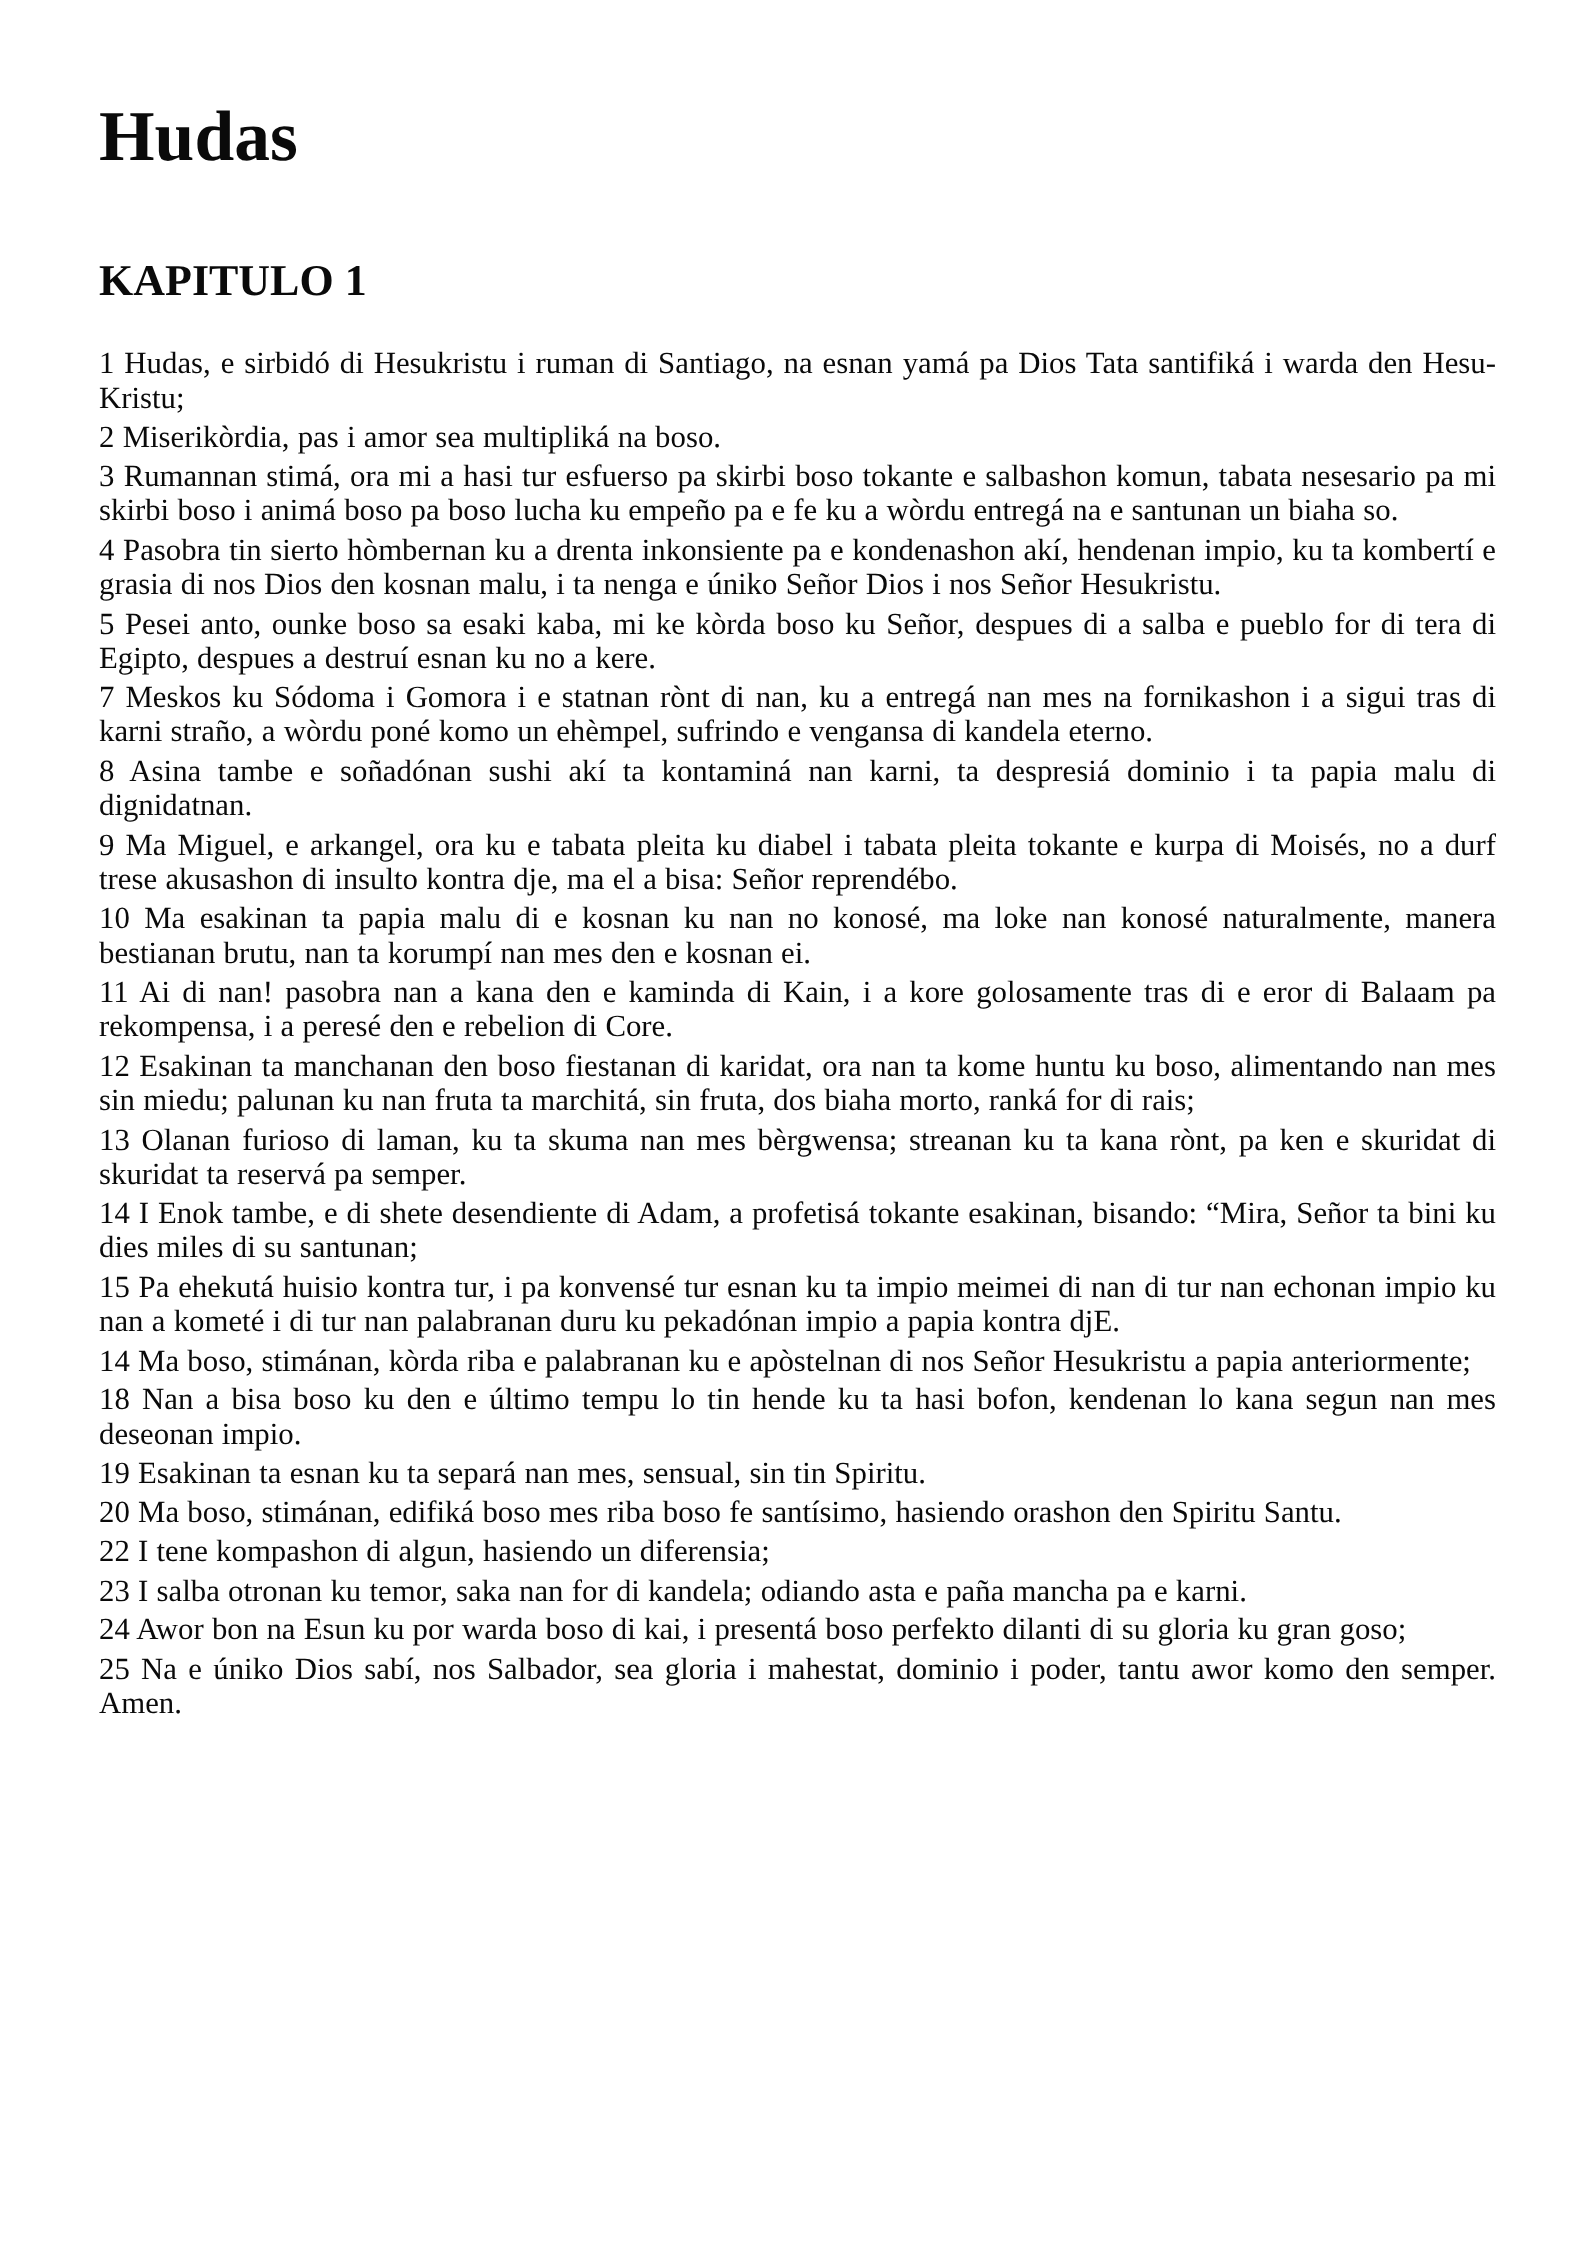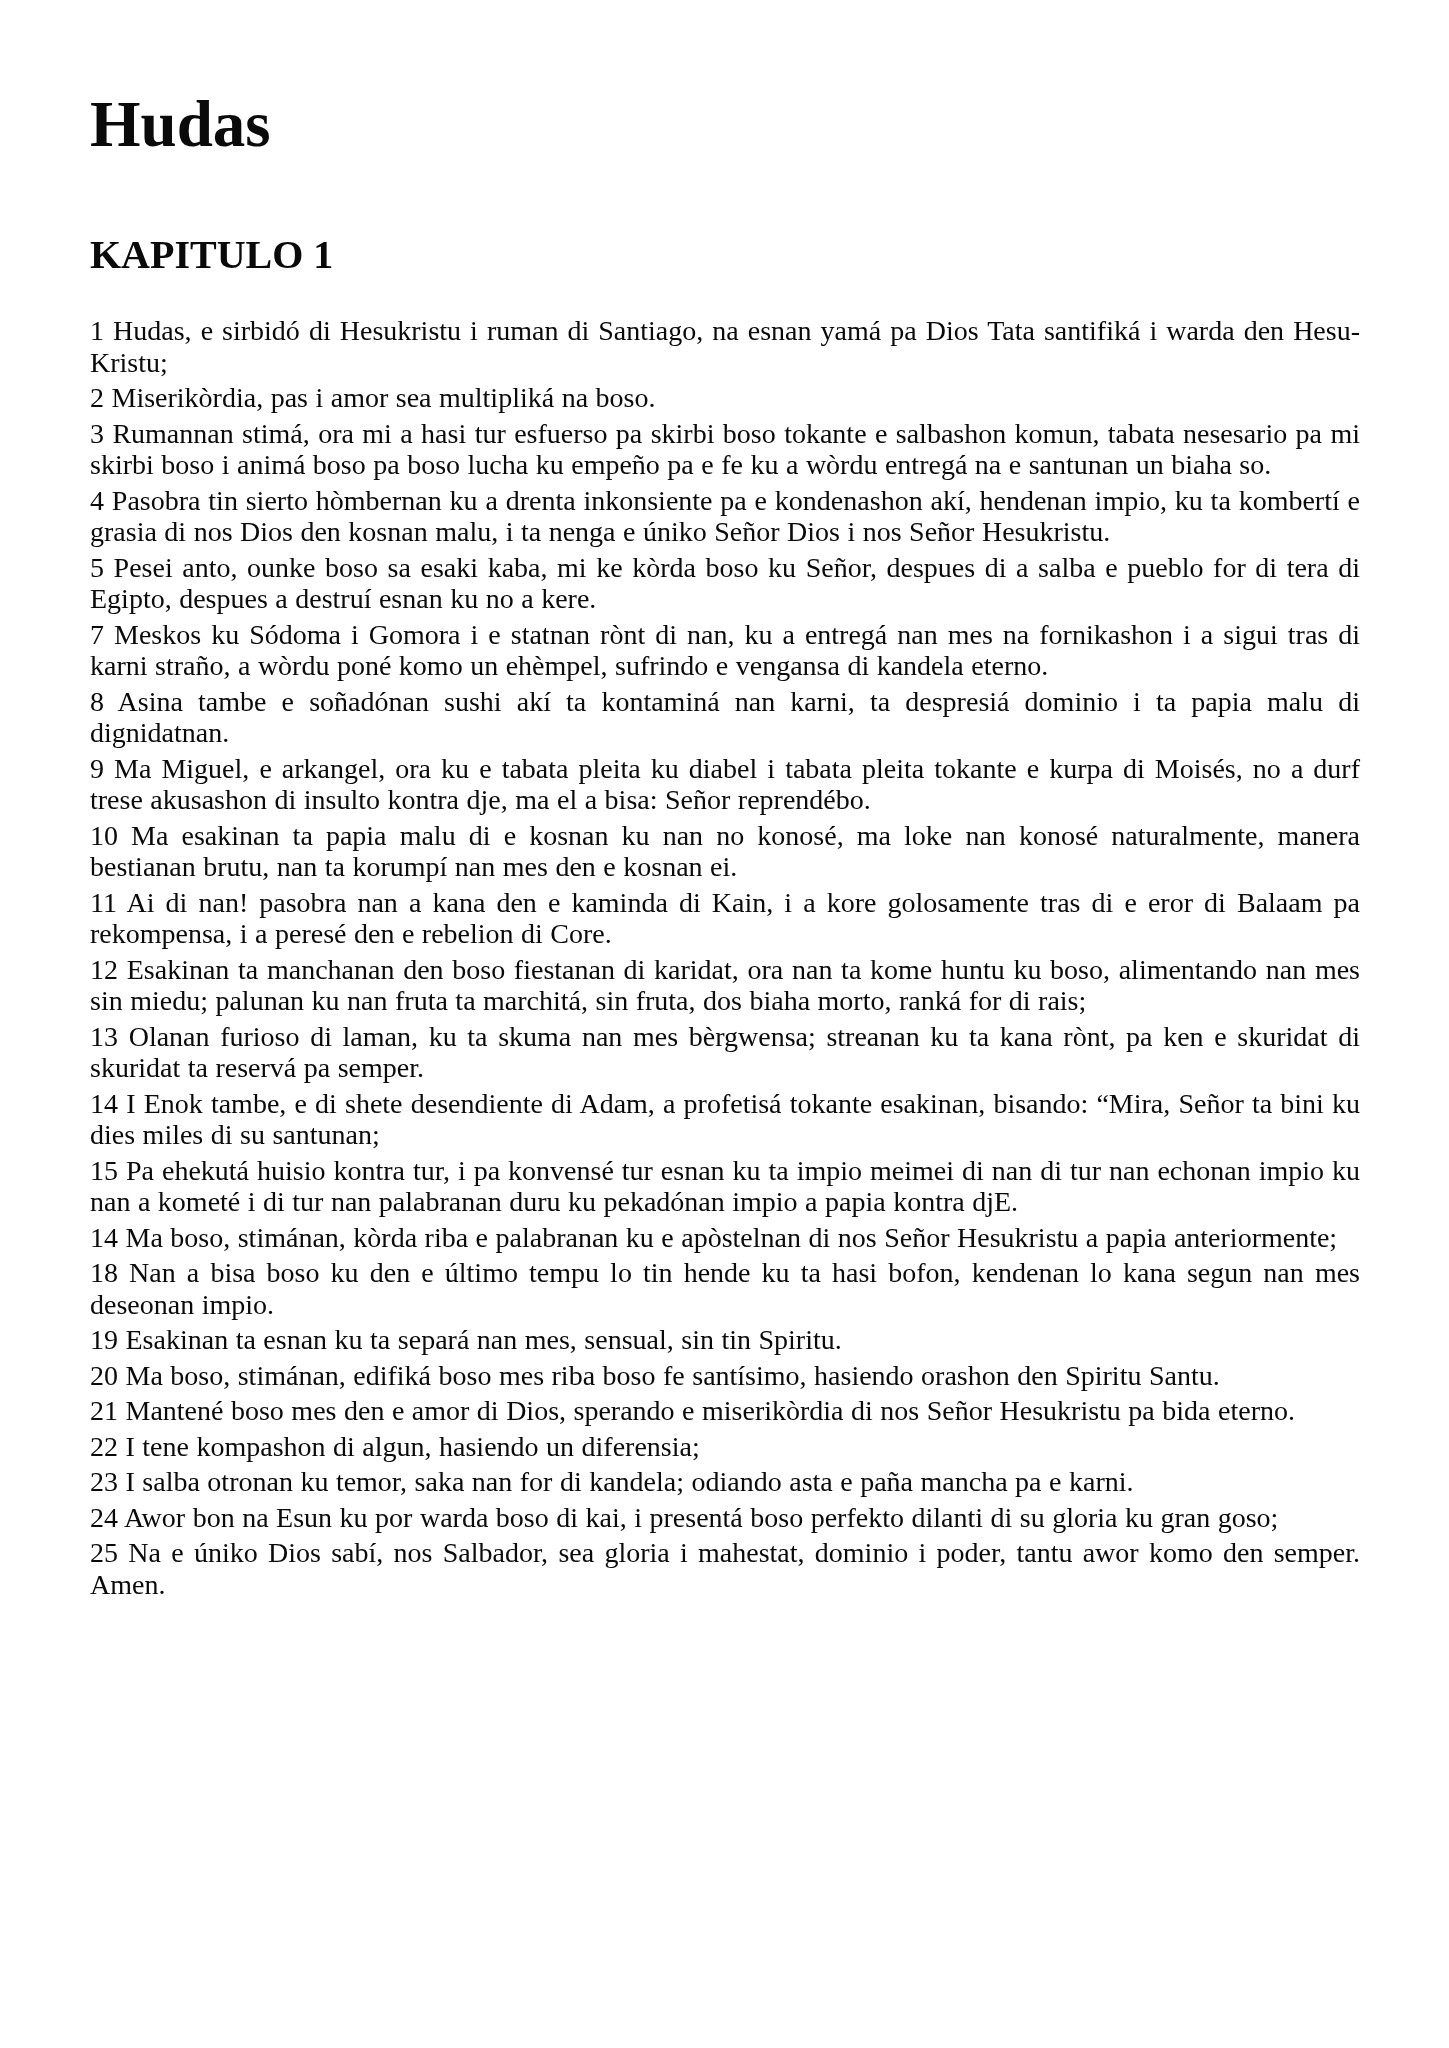--- a/index.html
+++ b/index.html
@@ -65,19 +65,18 @@
       <p class="verse"><span>10</span> <span>Ma esakinan ta papia malu di e kosnan ku nan no konosé, ma loke nan konosé naturalmente, manera bestianan brutu, nan ta korumpí nan mes den e kosnan ei.</span></p>
       <p class="verse"><span>11</span> <span>Ai di nan! pasobra nan a kana den e kaminda di Kain, i a kore golosamente tras di e eror di Balaam pa rekompensa, i a peresé den e rebelion di Core.</span></p>
       <p class="verse"><span>12</span> <span>Esakinan ta manchanan den boso fiestanan di karidat, ora nan ta kome huntu ku boso, alimentando nan mes sin miedu; palunan ku nan fruta ta marchitá, sin fruta, dos biaha morto, ranká for di rais;</span></p>
       <p class="verse"><span>13</span> <span>Olanan furioso di laman, ku ta skuma nan mes bèrgwensa; streanan ku ta kana rònt, pa ken e skuridat di skuridat ta reservá pa semper.</span></p>
       <p class="verse"><span>14</span> <span>I Enok tambe, e di shete desendiente di Adam, a profetisá tokante esakinan, bisando: “Mira, Señor ta bini ku dies miles di su santunan;</span></p>
       <p class="verse"><span>15</span> <span>Pa ehekutá huisio kontra tur, i pa konvensé tur esnan ku ta impio meimei di nan di tur nan echonan impio ku nan a kometé i di tur nan palabranan duru ku pekadónan impio a papia kontra djE.</span></p>
       <p class="verse"><span>14</span> <span>Ma boso, stimánan, kòrda riba e palabranan ku e apòstelnan di nos Señor Hesukristu a papia anteriormente;</span></p>
       <p class="verse"><span>18</span> <span>Nan a bisa boso ku den e último tempu lo tin hende ku ta hasi bofon, kendenan lo kana segun nan mes deseonan impio.</span></p>
       <p class="verse"><span>19</span> <span>Esakinan ta esnan ku ta separá nan mes, sensual, sin tin Spiritu.</span></p>
       <p class="verse"><span>20</span> <span>Ma boso, stimánan, edifiká boso mes riba boso fe santísimo, hasiendo orashon den Spiritu Santu.</span></p>
-      <p class="verse"><span>21</span> <span>Mantené boso mes den e amor di Dios, sperando e miserikòrdia di nos Señor Hesukristu pa bida eterno.</span></p>
       <p class="verse"><span>22</span> <span>I tene kompashon di algun, hasiendo un diferensia;</span></p>
       <p class="verse"><span>23</span> <span>I salba otronan ku temor, saka nan for di kandela; odiando asta e paña mancha pa e karni.</span></p>
       <p class="verse"><span>24</span> <span>Awor bon na Esun ku por warda boso di kai, i presentá boso perfekto dilanti di su gloria ku gran goso;</span></p>
       <p class="verse"><span>25</span> <span>Na e úniko Dios sabí, nos Salbador, sea gloria i mahestat, dominio i poder, tantu awor komo den semper. Amen.</span></p>
     </div>
 </div>
 
 </body></html>

